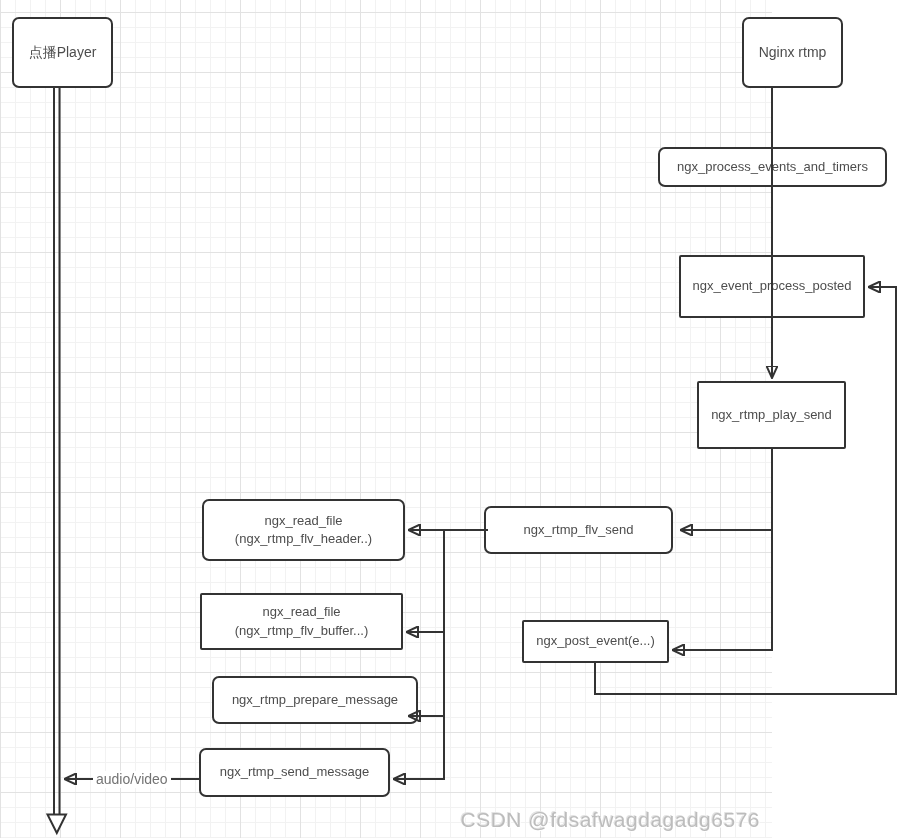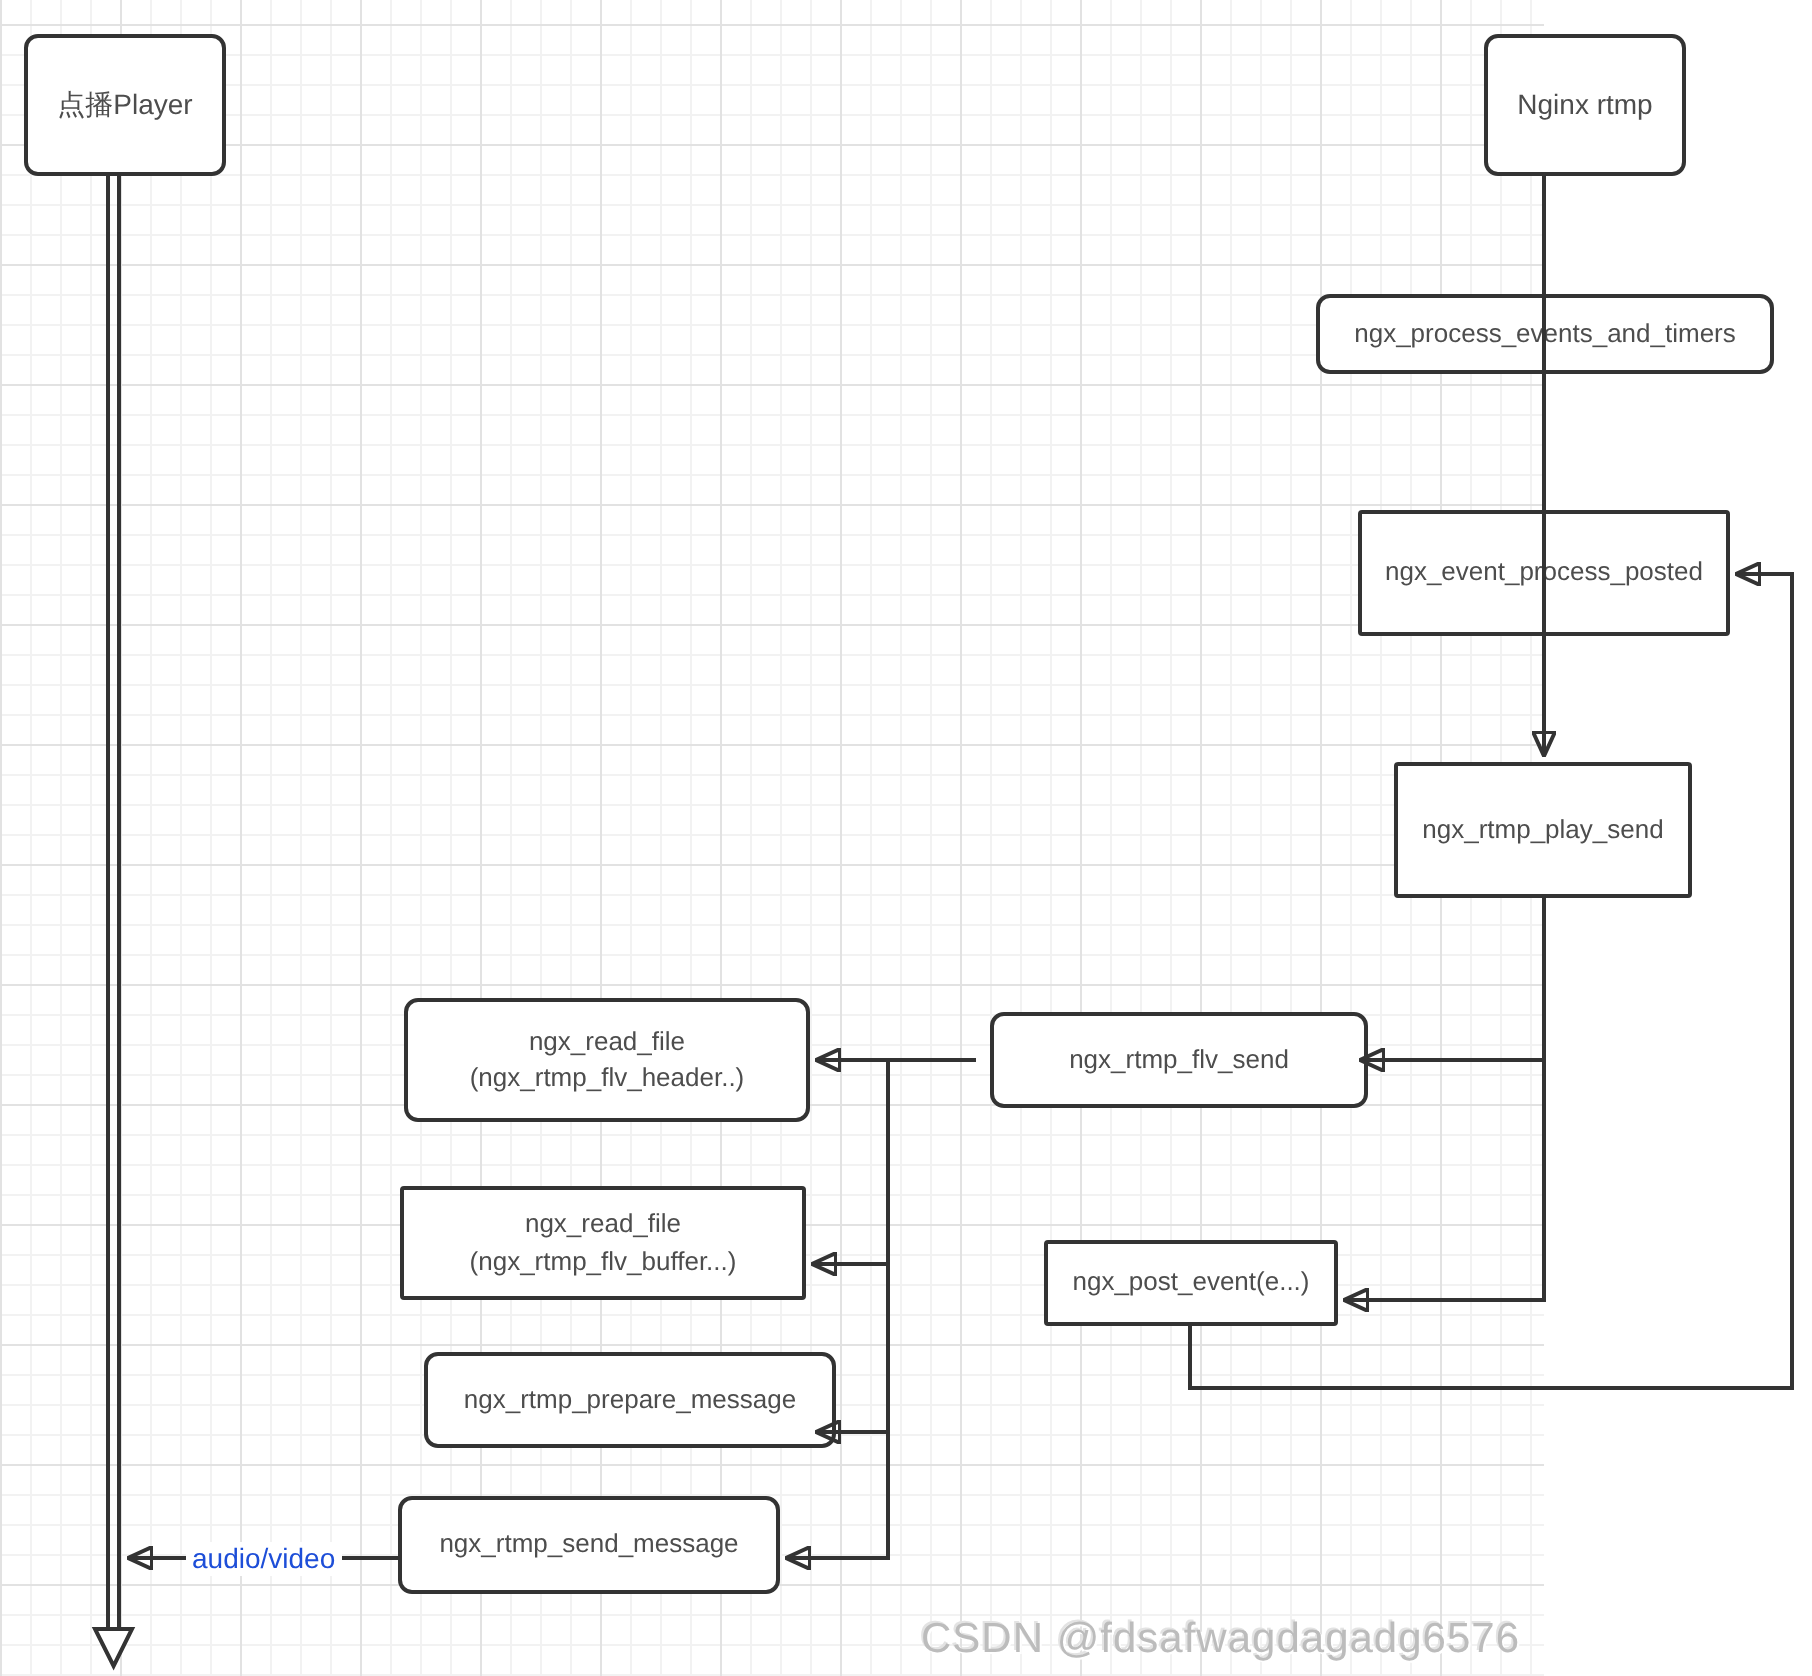--- a/index.html
+++ b/index.html
@@ -23,32 +23,32 @@
     color:#4d4d4d;font-size:13px;line-height:1.4;
     display:flex;align-items:center;justify-content:center;
     text-align:center;white-space:pre-line;
   }
   .rnd{border-radius:7px;}
   #n-player      {left:12px;  top:17px;  width:101px;height:71px;font-size:14px;}
   #n-nginx       {left:722px; top:17px;  width:101px;height:71px;font-size:14px;margin-left:20px;}
   #n-process-events{left:658px;top:147px;width:229px;height:40px;}
   #n-event-posted{left:679px; top:255px; width:186px;height:63px;}
   #n-play-send   {left:697px; top:381px; width:149px;height:68px;}
-  #n-flv-send    {left:495px; top:506px; width:189px;height:48px;}
+  #n-flv-send    {left:484px; top:506px; width:189px;height:48px;}
   #n-read-header {left:202px; top:499px; width:203px;height:62px;}
   #n-read-buffer {left:200px; top:593px; width:203px;height:57px;}
   #n-prepare     {left:212px; top:676px; width:206px;height:48px;}
   #n-send        {left:199px; top:732px; width:191px;height:49px;margin-top:16px;}
   #n-post-event  {left:522px; top:620px; width:147px;height:43px;text-align:center;}
   svg.wires{position:absolute;left:0;top:0;pointer-events:none;}
   svg.wires path{stroke:#333333;stroke-width:2;fill:none;}
   .edge-label{
     position:absolute;left:93px;top:771px;
     background:#ffffff;padding:0 3px;
-    font-size:14px;color:#1d4ed8;line-height:17px;
+    font-size:14px;color:#737373;line-height:17px;
   }
   .watermark{
     position:absolute;right:12px;top:808px;
     font-size:21px;color:#bcbcbc;letter-spacing:0.5px;
     text-shadow:1px 1px 0 #ffffff,-1px -1px 0 #e3e3e3;
   }
 </style>
 </head>
 <body>
 

